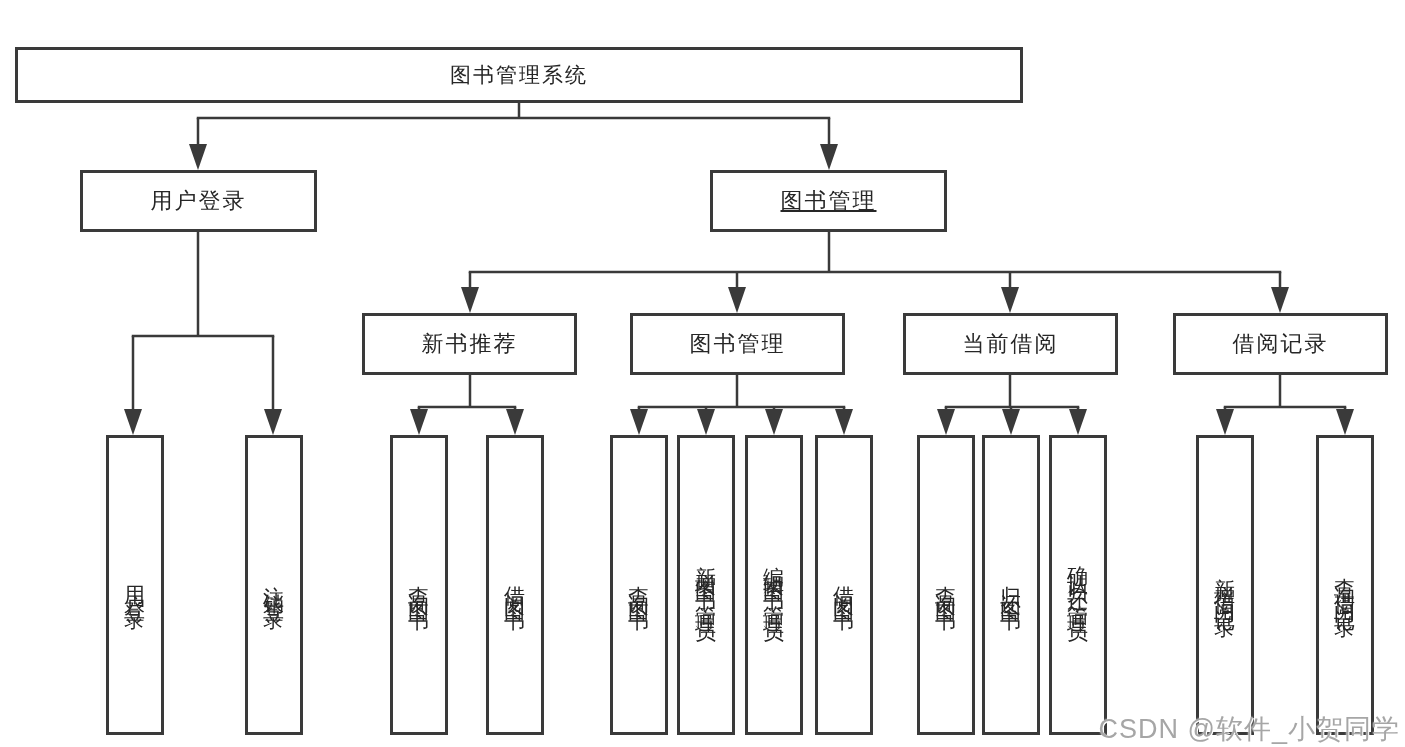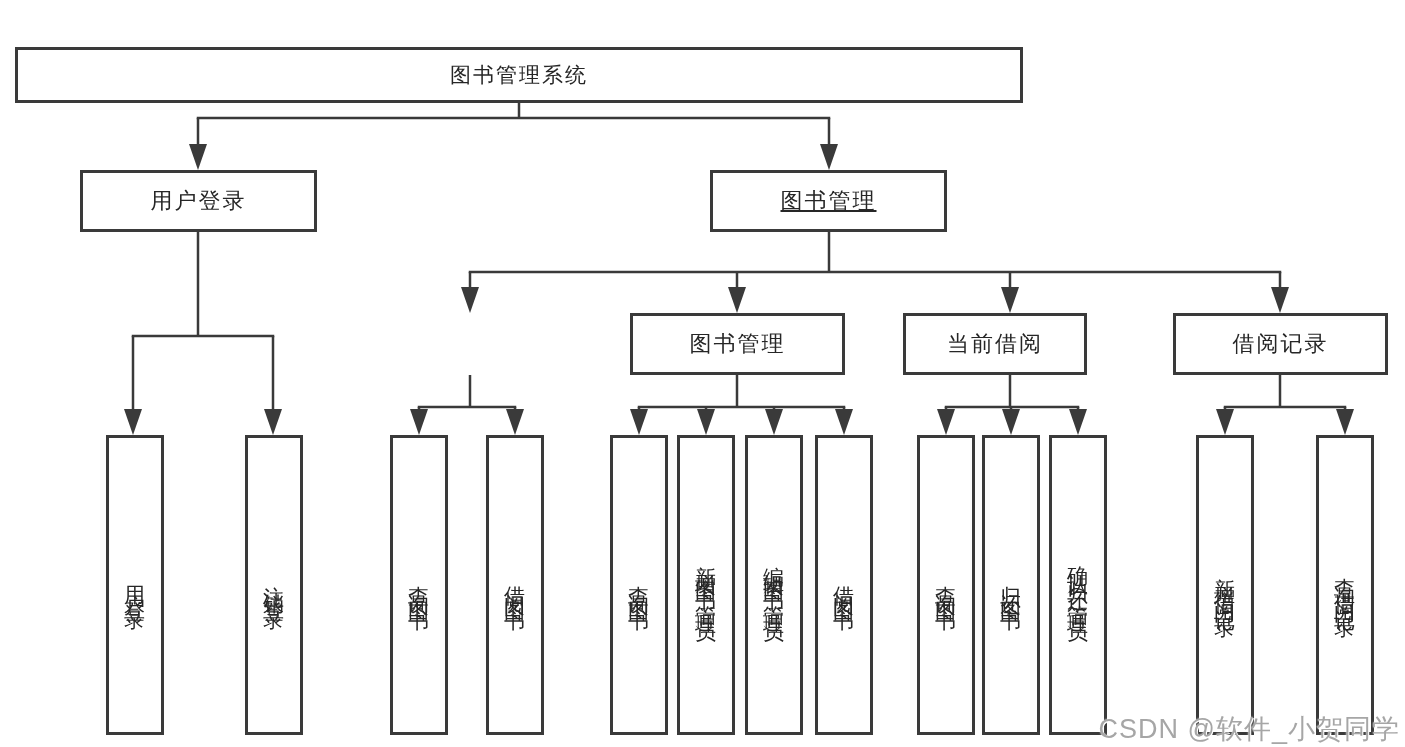--- a/index.html
+++ b/index.html
@@ -140,24 +140,27 @@
     <span>图书管理系统</span>
   </div>
 
   <div class="node" style="left:80px; top:170px; width:237px; height:62px;">
     <span>用户登录</span>
   </div>
   <div class="node" style="left:710px; top:170px; width:237px; height:62px;text-decoration:underline;">
     <span>图书管理</span>
   </div>
 
+  <div class="node" style="left:362px; top:313px; width:215px; height:62px;">
+    <span>新书推荐</span>
+  </div>
   <div class="node" style="left:630px; top:313px; width:215px; height:62px;">
     <span>图书管理</span>
   </div>
-  <div class="node" style="left:903px; top:313px; width:184px; height:62px;">
+  <div class="node" style="left:903px; top:313px; width:215px; height:62px;">
     <span>当前借阅</span>
   </div>
   <div class="node" style="left:1173px; top:313px; width:215px; height:62px;">
     <span>借阅记录</span>
   </div>
 
   <div class="leaf" style="left:106px;">
     <span class="vtext">用户登录</span>
   </div>
   <div class="leaf" style="left:245px;">

